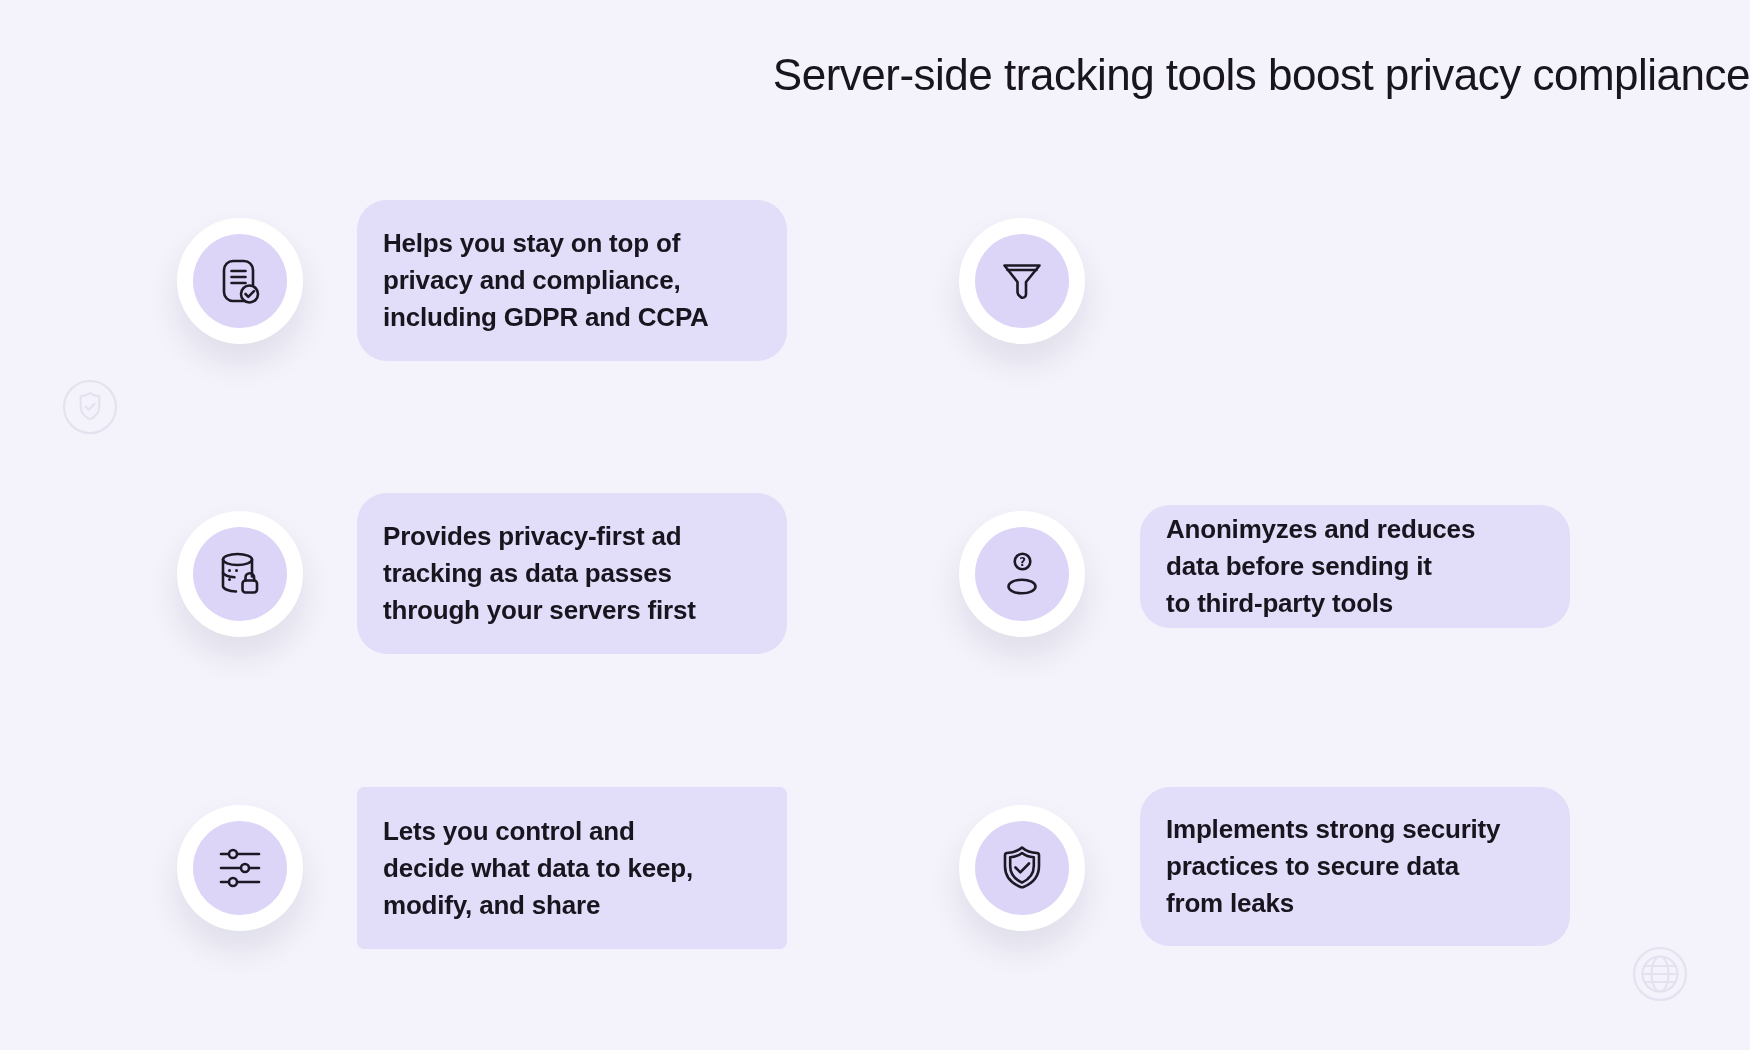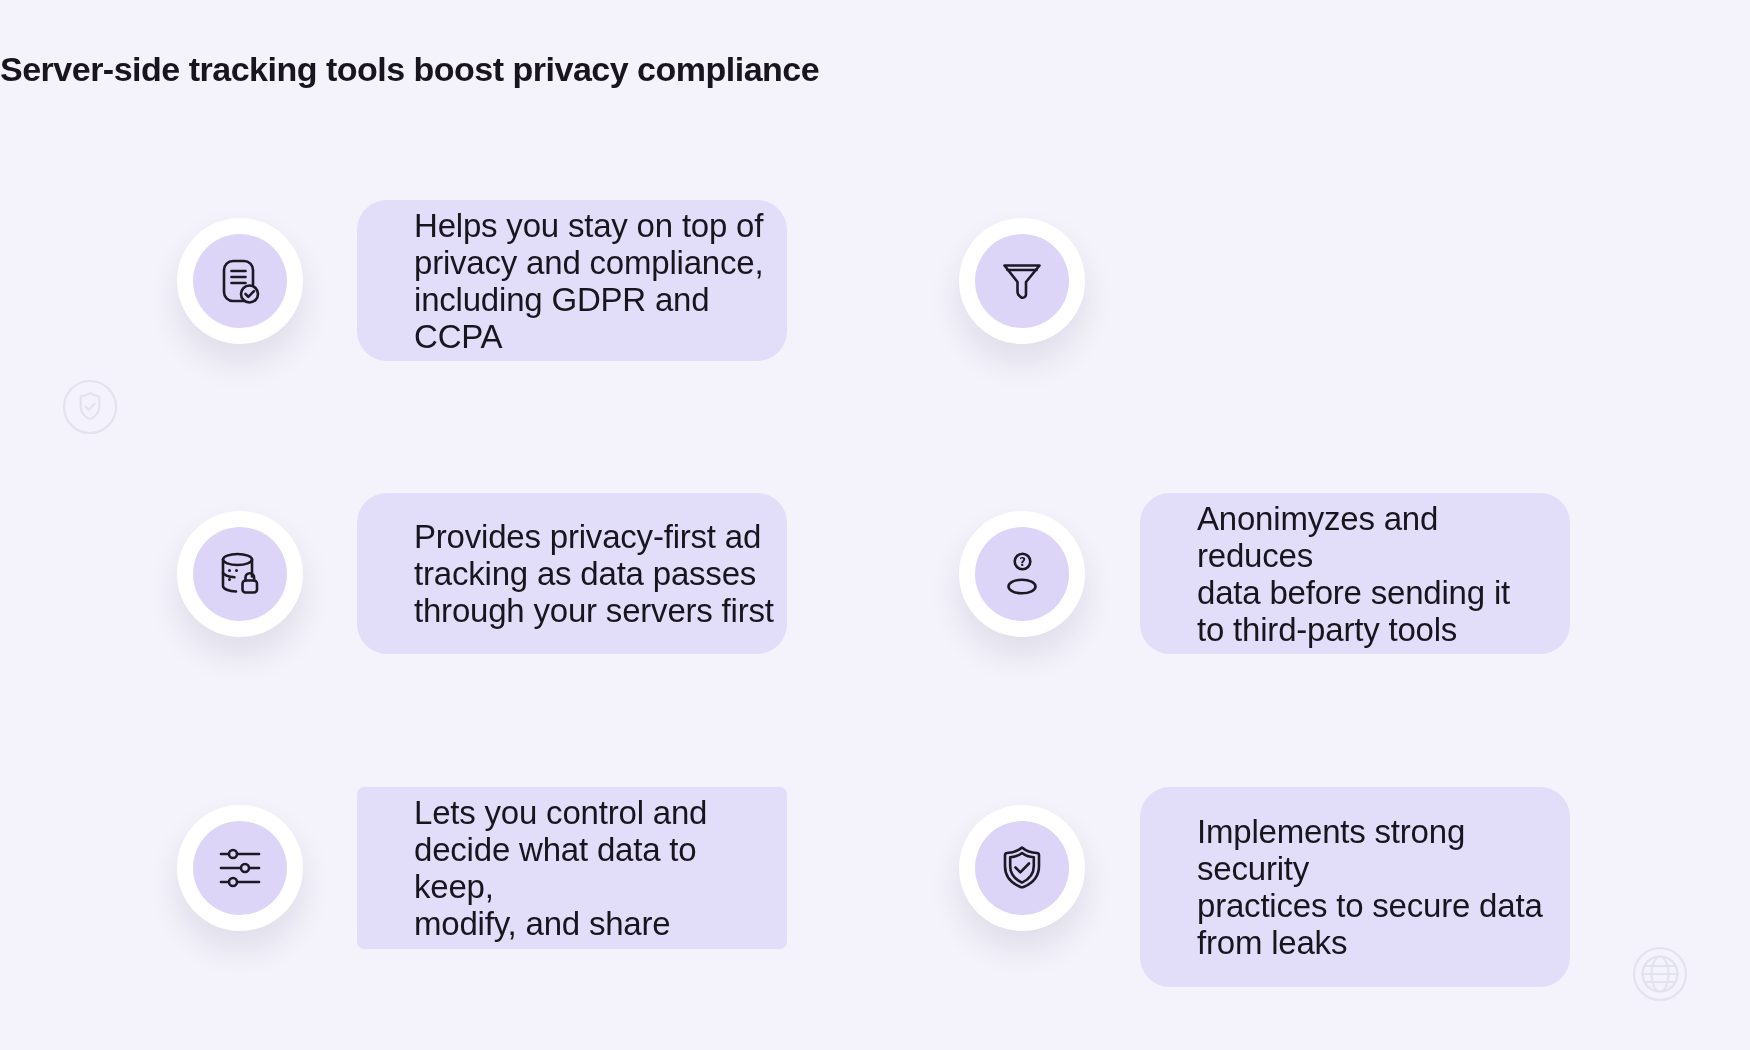--- a/index.html
+++ b/index.html
@@ -14,22 +14,22 @@
   *{margin:0;padding:0;box-sizing:border-box;}
   html,body{width:1750px;height:1050px;}
   body{
     background:var(--background);
     font-family:"Liberation Sans","DejaVu Sans",sans-serif;
     overflow:hidden;
   }
   .canvas{position:relative;width:1750px;height:1050px;}
   .page-title{
     position:absolute;left:0;top:50px;width:100%;
-    text-align:left;
-    font-size:34px;font-weight:700;letter-spacing:-0.5px;
+    text-align:right;
+    font-size:44px;font-weight:400;letter-spacing:-0.5px;
     color:var(--text-color);
   }
   .feature{position:absolute;display:flex;align-items:flex-start;}
   .icon-badge{
     width:126px;height:126px;border-radius:50%;
     background:var(--icon-ring-bg);
     box-shadow:0 18px 32px rgba(40,35,80,0.10);
     display:flex;align-items:center;justify-content:center;
     flex:0 0 auto;
   }
@@ -40,33 +40,32 @@
   }
   .bubble{
     position:absolute;
     width:430px;
     background:var(--bubble-bg);
     border-radius:30px;
     display:flex;align-items:center;
     padding:20px 10px 20px 26px;
   }
   .bubble-text{
-    font-size:33px;font-weight:400;line-height:37px;
+    font-size:26px;font-weight:700;line-height:37px;
     letter-spacing:-0.2px;
     color:var(--text-color);
     white-space:pre-line;
-    margin-left:31px;
   }
   
   .pos-icon-l1{left:177px;top:218px;} .pos-icon-r1{left:959px;top:218px;}
   .pos-icon-l2{left:177px;top:511px;} .pos-icon-r2{left:959px;top:511px;}
   .pos-icon-l3{left:177px;top:805px;} .pos-icon-r3{left:959px;top:805px;}
   .pos-bub-l1{left:357px;top:200px;height:161px;} .pos-bub-r1{left:1140px;top:200px;height:161px;}
-  .pos-bub-l2{left:357px;top:493px;height:161px;} .pos-bub-r2{left:1140px;top:493px;height:161px;}
-  .pos-bub-l3{left:357px;top:787px;height:162px;border-radius:7px;} .pos-bub-r3{left:1140px;top:787px;height:200px;}
+  .pos-bub-l2{left:357px;top:493px;height:161px;} .pos-bub-r2{left:1140px;top:505px;height:123px;}
+  .pos-bub-l3{left:357px;top:787px;height:162px;border-radius:7px;} .pos-bub-r3{left:1140px;top:787px;height:159px;}
   
   .icon-svg{width:52px;height:52px;}
   .icon-svg .st{fill:none;stroke:var(--icon-stroke);stroke-width:2.6;stroke-linecap:round;stroke-linejoin:round;}
   .icon-svg .mask{fill:var(--icon-circle-bg);stroke:var(--icon-stroke);stroke-width:2.6;stroke-linecap:round;stroke-linejoin:round;}
   .icon-svg .dot{fill:var(--icon-stroke);stroke:none;}
   .icon-svg .qmark{fill:var(--icon-stroke);stroke:none;font:700 11.5px "DejaVu Sans",sans-serif;}
   .wm{position:absolute;}
   .wm-shield{left:62px;top:379px;}
   .wm-globe{left:1632px;top:946px;}
   .wm .wst{fill:none;stroke:var(--watermark-stroke);stroke-width:2.2;stroke-linecap:round;stroke-linejoin:round;}

